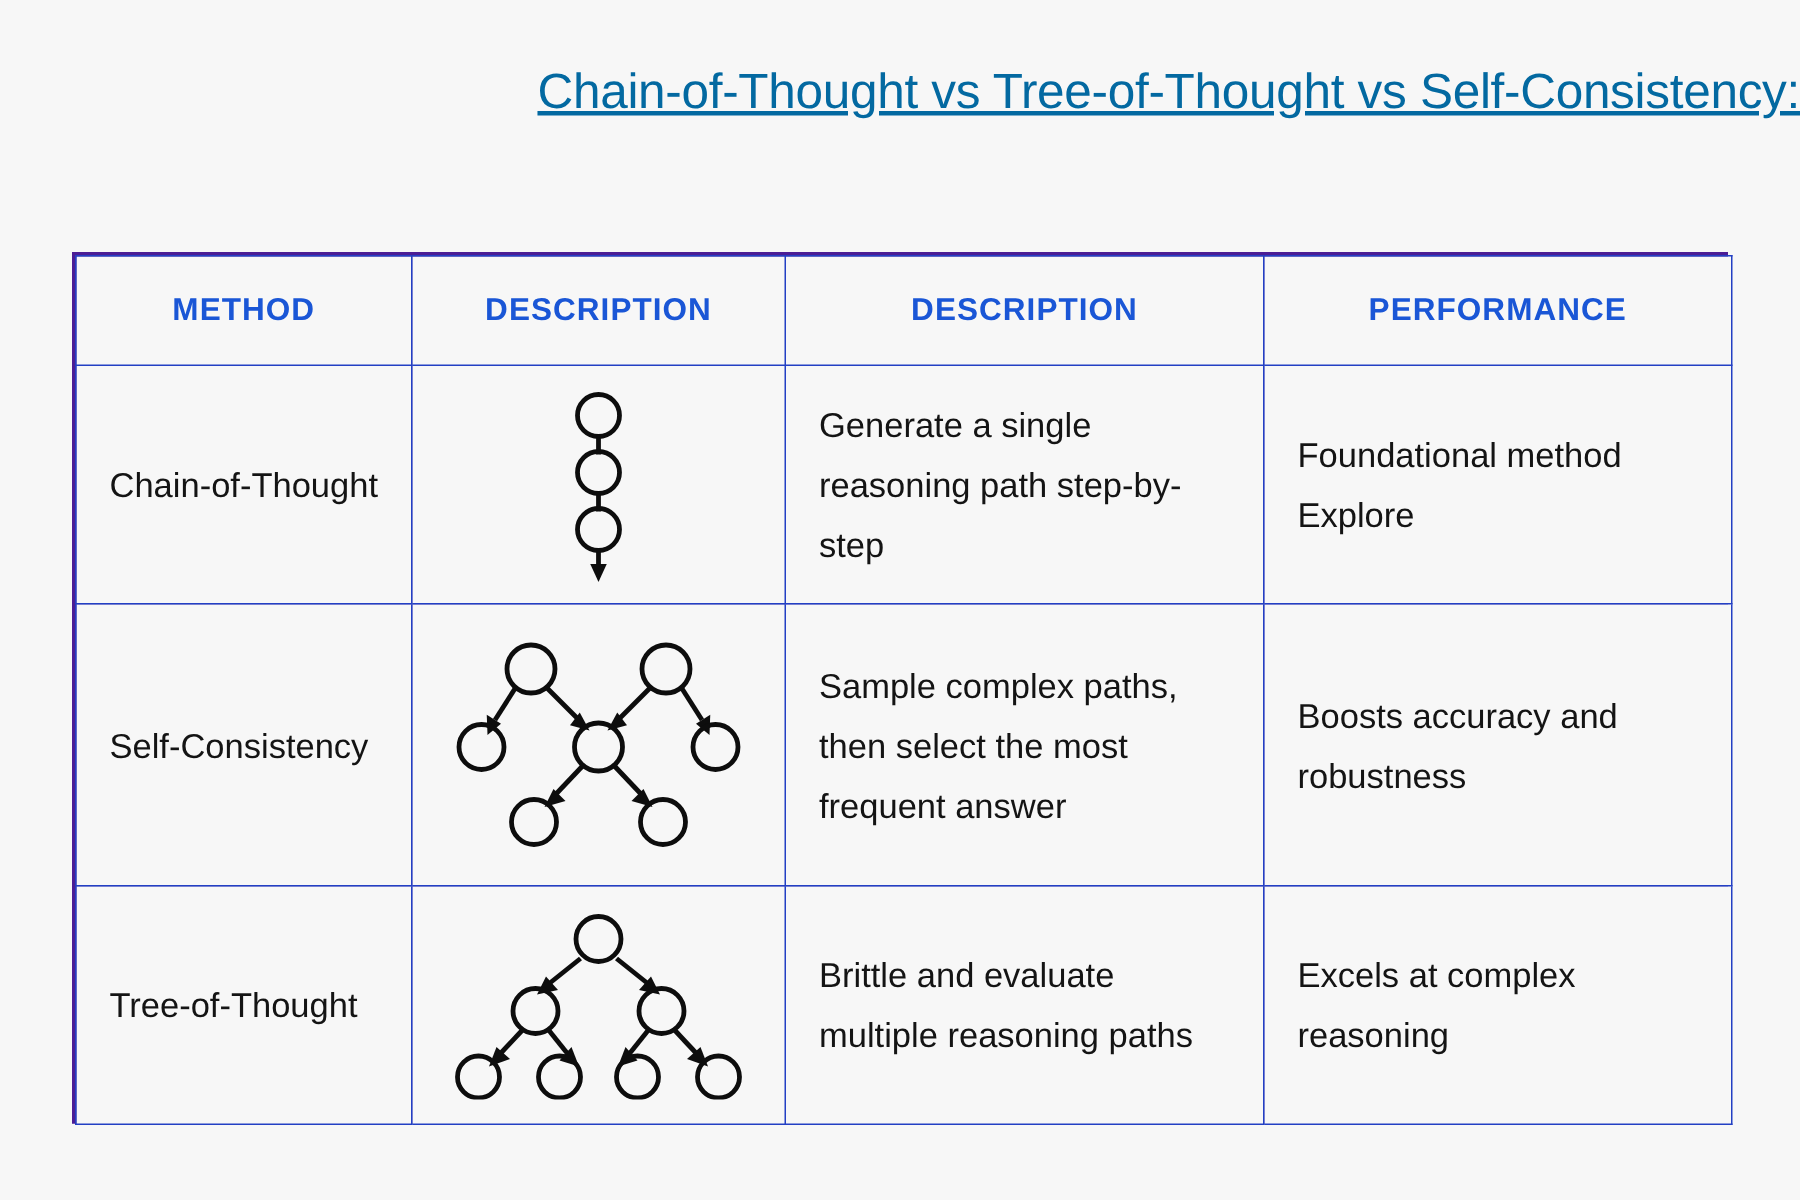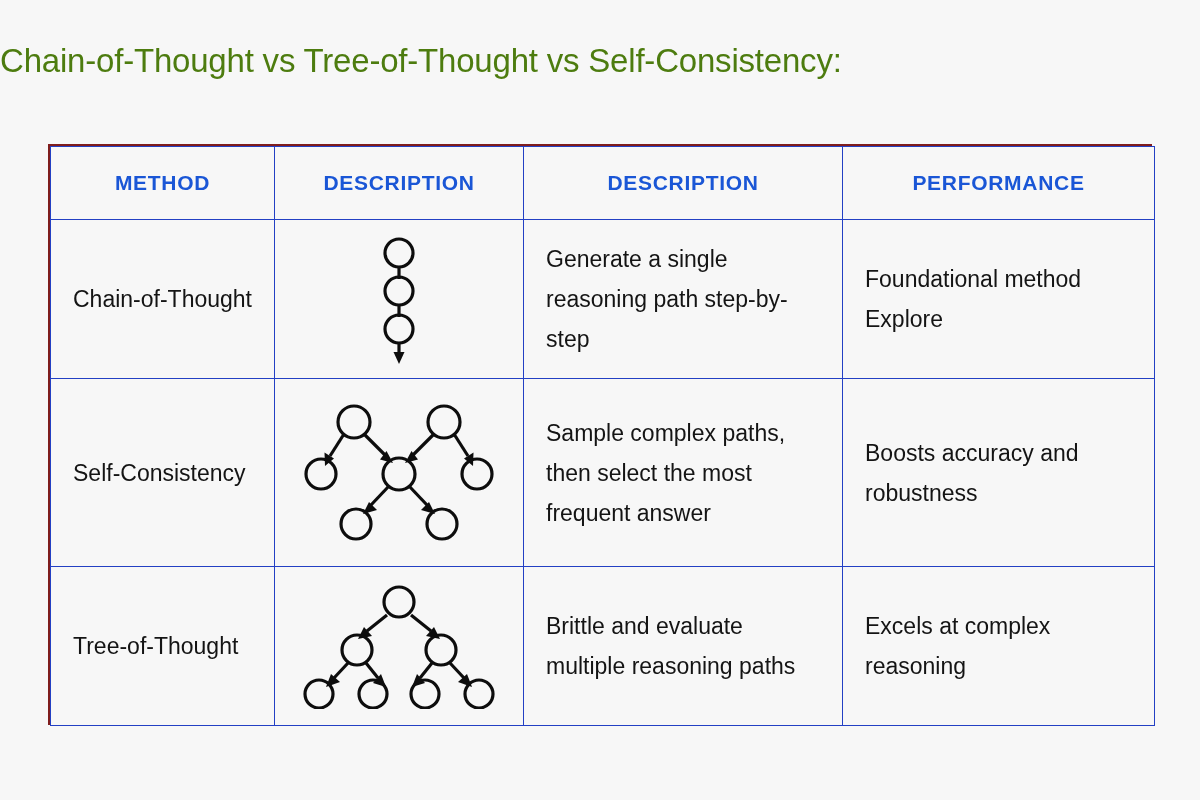--- a/index.html
+++ b/index.html
@@ -20,37 +20,38 @@
     height: 800px;
     background: #f7f7f7;
   }
 
   
   .title {
     position: absolute;
     left: 0;
     top: 38px;
     width: 1200px;
-    text-align: left;
+    text-align: right;
     font-size: 33px;
     line-height: 45px;
     font-weight: 400;
     letter-spacing: -0.2px;
-    color: #4d7c0f;
+    color: #0369a1;
+    text-decoration: underline;
   }
   .title-line { display: block; }
 
   
   .table-wrap {
     position: absolute;
     left: 48px;
-    top: 144px;
+    top: 168px;
     width: 1104px;
     height: 581px;
-    border: 2px solid #7f1d1d;
+    border: 2px solid #4c1d95;
     box-sizing: border-box;
     background: #4c1d95;
   }
   table.matrix {
     width: 100%;
     height: 100%;
     border-collapse: collapse;
     table-layout: fixed;
   }
   table.matrix td, table.matrix th {

